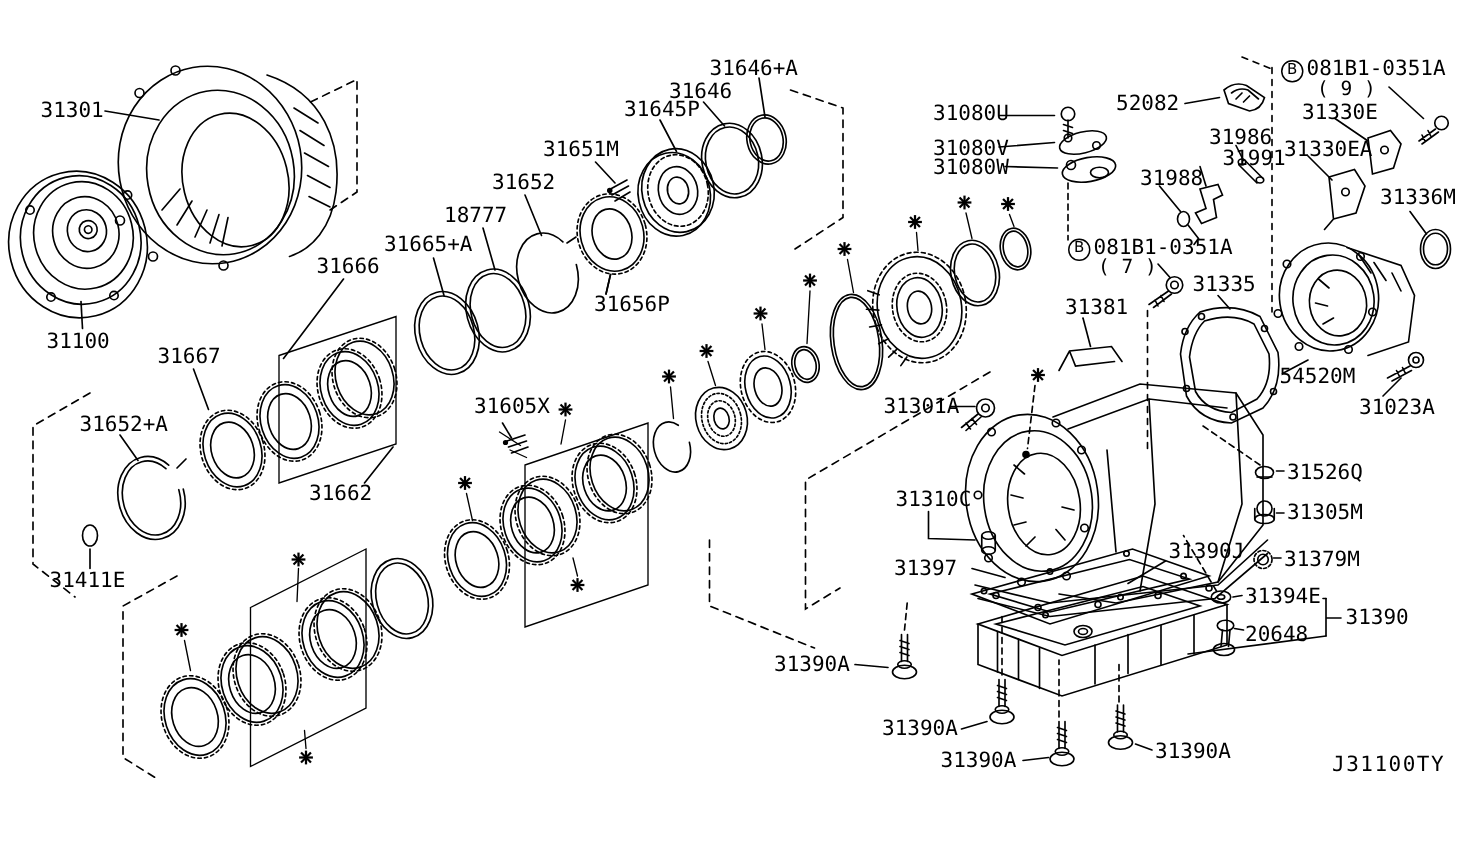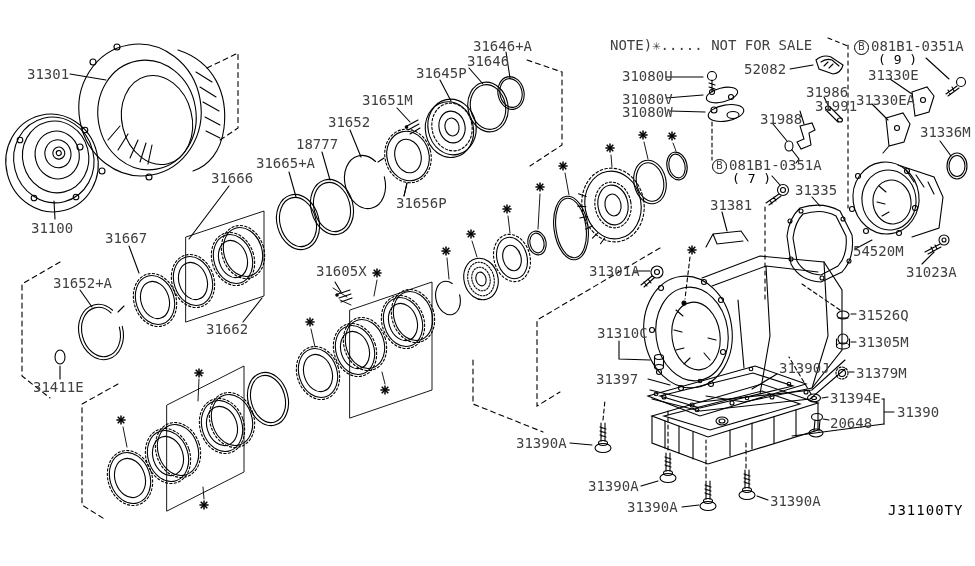--- a/index.html
+++ b/index.html
@@ -1,19 +1,19 @@
 <!DOCTYPE html>
 <html><head>
 <meta charset="utf-8">
 <style>
   html,body{margin:0;padding:0;background:#fff;}
   .stage{position:relative;width:975px;height:566px;background:#ffffff;overflow:hidden;
          font-family:"DejaVu Sans Mono","Liberation Mono",monospace;}
   .stage svg{position:absolute;left:0;top:0;}
-  .lbl{position:absolute;font-size:14px;line-height:14px;color:#404040;white-space:pre;}
+  .lbl{position:absolute;font-size:14px;line-height:14px;color:#000000;white-space:pre;}
   .qty{position:absolute;font-size:13px;line-height:13px;color:#000;white-space:pre;}
   .cb{display:inline-block;width:13px;height:13px;border:1.3px solid #000;border-radius:50%;
       font-size:10px;line-height:12px;text-align:center;vertical-align:1px;margin-right:2px;
       font-family:"DejaVu Sans",sans-serif;}
   .code{position:absolute;font-size:14px;color:#000;letter-spacing:1px;}
 </style>
 </head>
 <body>
 
 <div class="stage">
@@ -473,28 +473,27 @@
 
   <div class="lbl" style="left:27px;top:67px">31301</div>
   <div class="lbl" style="left:31px;top:221px">31100</div>
   <div class="lbl" style="left:105px;top:231px">31667</div>
   <div class="lbl" style="left:211px;top:171px">31666</div>
   <div class="lbl" style="left:256px;top:156px">31665+A</div>
   <div class="lbl" style="left:296px;top:137px">18777</div>
   <div class="lbl" style="left:328px;top:115px">31652</div>
   <div class="lbl" style="left:362px;top:93px">31651M</div>
   <div class="lbl" style="left:416px;top:66px">31645P</div>
-  <div class="lbl" style="left:467px;top:54px">31646</div>
+  <div class="lbl" style="left:446px;top:54px">31646</div>
   <div class="lbl" style="left:473px;top:39px">31646+A</div>
   <div class="lbl" style="left:396px;top:196px">31656P</div>
   <div class="lbl" style="left:316px;top:264px">31605X</div>
   <div class="lbl" style="left:53px;top:276px">31652+A</div>
   <div class="lbl" style="left:206px;top:322px">31662</div>
   <div class="lbl" style="left:33px;top:380px">31411E</div>
-  <div class="lbl" style="left:610px;top:38px">NOTE)✳..... NOT FOR SALE</div>
   <div class="lbl" style="left:622px;top:69px">31080U</div>
   <div class="lbl" style="left:622px;top:92px">31080V</div>
   <div class="lbl" style="left:622px;top:105px">31080W</div>
   <div class="lbl" style="left:744px;top:62px">52082</div>
   <div class="lbl" style="left:854px;top:39px"><span class="cb">B</span><span>081B1-0351A</span></div>
   <div class="qty" style="left:878px;top:53px">( 9 )</div>
   <div class="lbl" style="left:868px;top:68px">31330E</div>
   <div class="lbl" style="left:856px;top:93px">31330EA</div>
   <div class="lbl" style="left:806px;top:85px">31986</div>
   <div class="lbl" style="left:815px;top:99px">31991</div>

